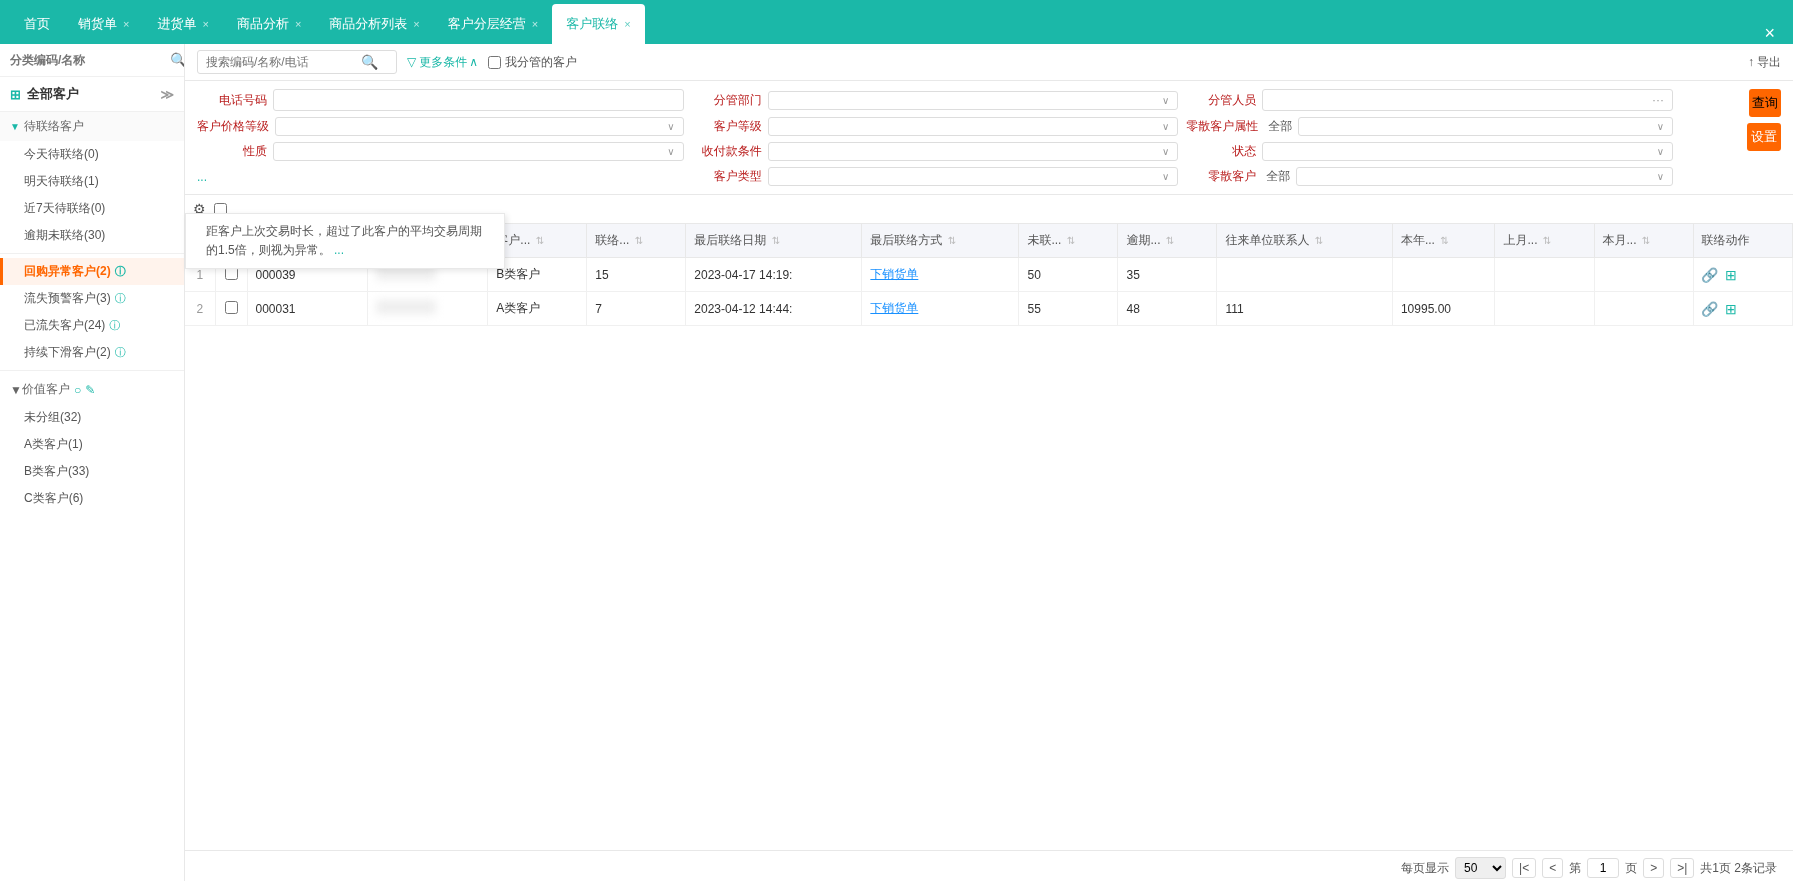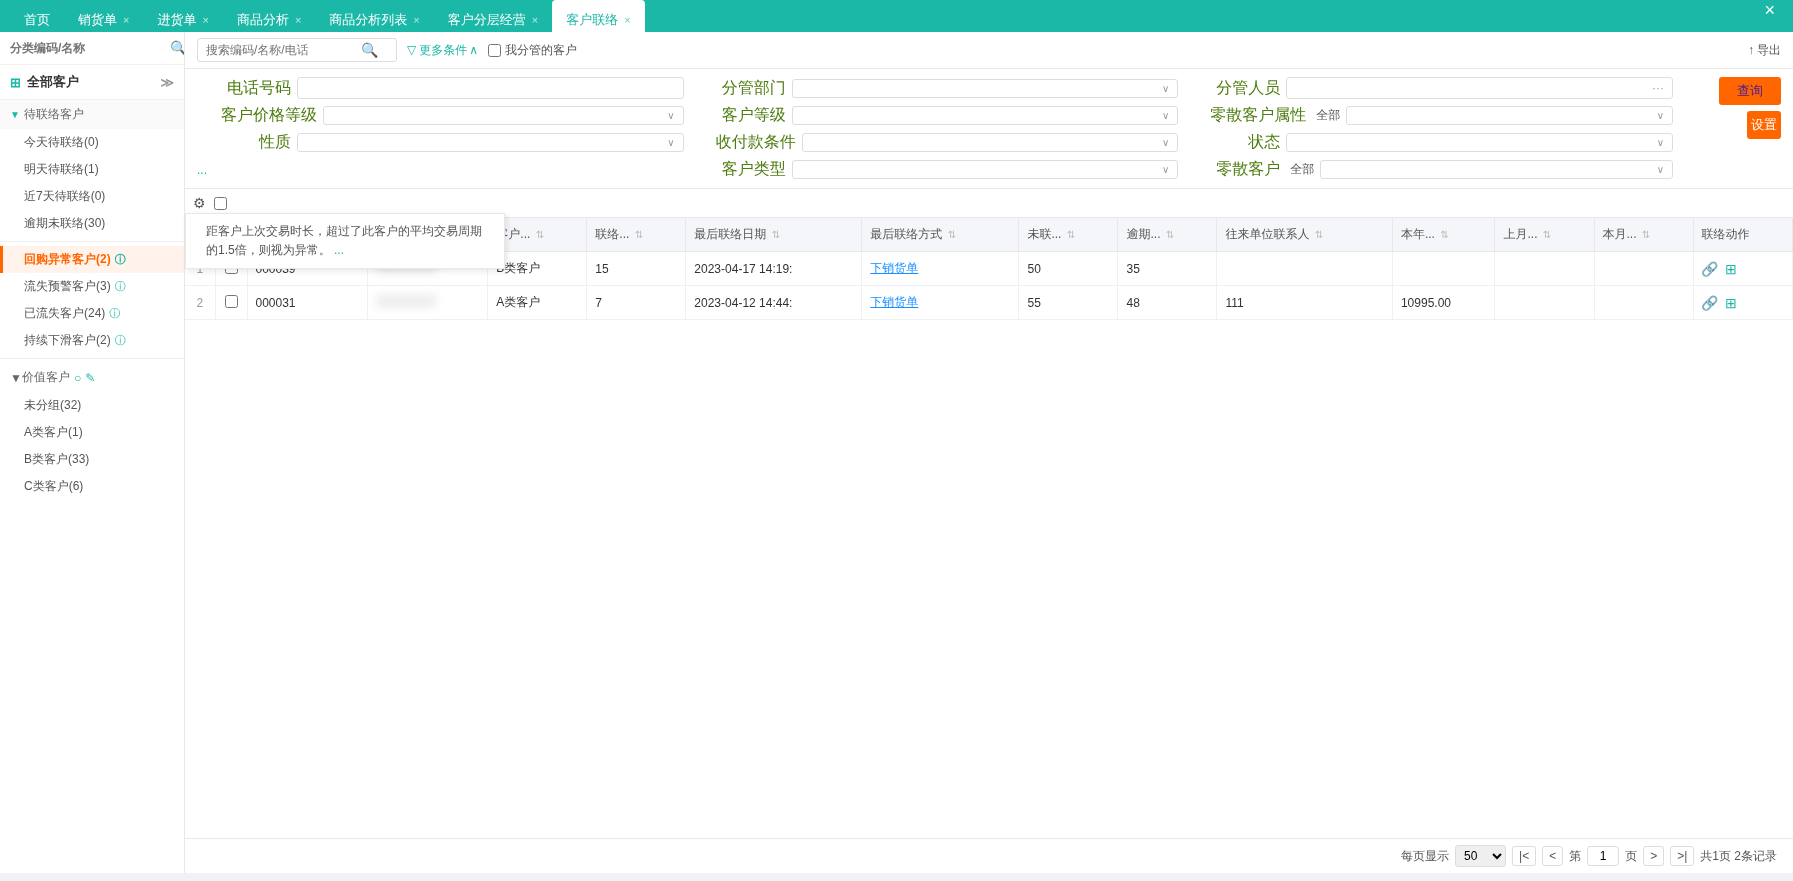--- a/index.html
+++ b/index.html
@@ -1,20 +1,20 @@
 <!DOCTYPE html>
 <html><head>
   <meta charset="utf-8">
   <style>
     * { box-sizing: border-box; margin: 0; padding: 0; }
     body { font-family: 'Microsoft YaHei', Arial, sans-serif; font-size: 13px; background: #f0f2f5; color: #333; }
 
     
     .top-nav {
-      display: flex; align-items: flex-start; background: #1bb8a8; height: 32px; padding: 0 10px;
+      display: flex; align-items: flex-end; background: #1bb8a8; height: 44px; padding: 0 10px;
       position: relative;
     }
     .top-nav .nav-item {
       color: #fff; padding: 0 14px; height: 40px; display: flex; align-items: center;
       cursor: pointer; font-size: 13px; white-space: nowrap;
     }
     .top-nav .nav-item.active { background: #fff; color: #1bb8a8; border-radius: 4px 4px 0 0; }
     .top-nav .nav-item .close-x { margin-left: 6px; font-size: 11px; opacity: 0.7; }
     .top-nav-close { margin-left: auto; color: #fff; cursor: pointer; font-size: 18px; padding: 0 8px; }
 
@@ -101,37 +101,37 @@
       margin-left: auto; display: flex; align-items: center; color: #555; font-size: 12px;
       cursor: pointer;
     }
     .export-icon { margin-right: 3px; }
 
     
     .advanced-filter {
       background: #fff; padding: 8px 12px; border-bottom: 1px solid #e8e8e8;
     }
     .filter-label {
-      font-size: 16px; color: #4d7c0f; white-space: nowrap; min-width: 70px; text-align: right; margin-left: 24px;
+      font-size: 12px; color: #b91c1c; white-space: nowrap; min-width: 70px; text-align: right;
     }
     .filter-select {
       display: flex; align-items: center; border: 1px solid #ddd; border-radius: 3px;
       padding: 3px 8px; background: #fff; font-size: 12px; color: #555; cursor: pointer;
       min-width: 180px; position: relative;
     }
     .filter-select .chevron { margin-left: auto; color: #999; font-size: 10px; }
     .filter-input {
       border: 1px solid #ddd; border-radius: 3px; padding: 3px 8px;
       font-size: 12px; color: #555; outline: none; min-width: 180px;
     }
     .filter-cell { flex: 1; display: flex; align-items: center; gap: 6px; }
     .filter-more-btn { color: #1bb8a8; font-size: 12px; cursor: pointer; }
     .btn-query {
-      background: #ff6600; color: #4c1d95; border: none; border-radius: 3px;
-      padding: 5px 18px; font-size: 13px; cursor: pointer;
+      background: #ff6600; color: #000000; border: none; border-radius: 3px;
+      padding: 5px 3px; font-size: 13px; cursor: pointer;
     }
     .btn-settings {
       background: #ff6600; color: #fff; border: none; border-radius: 3px;
       padding: 5px 4px; font-size: 13px; cursor: pointer;
     }
     .filter-right-panel {
       display: flex; flex-direction: column; align-items: flex-end; gap: 6px; min-width: 100px;
     }
 
     

